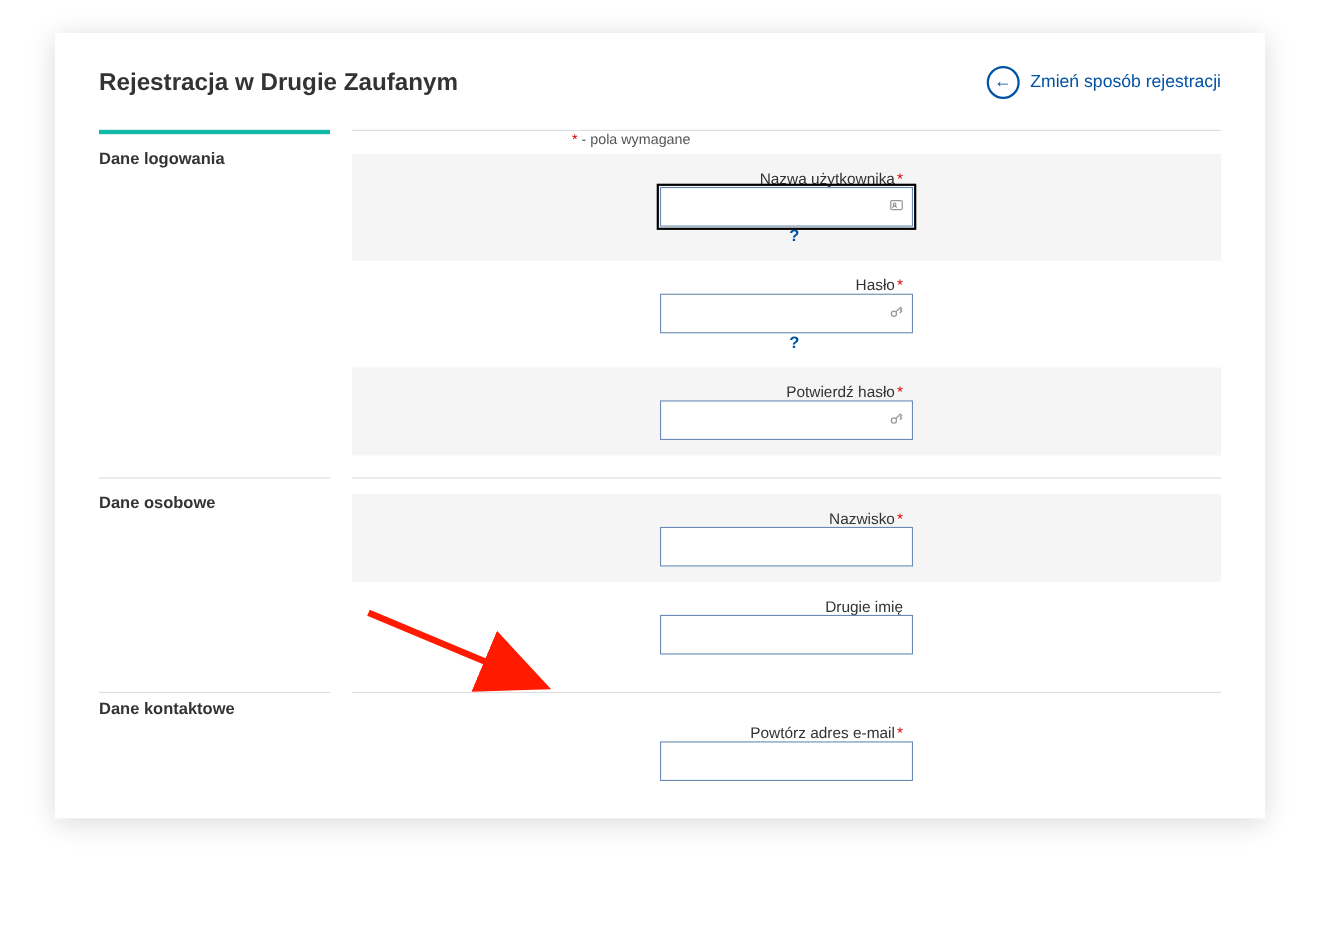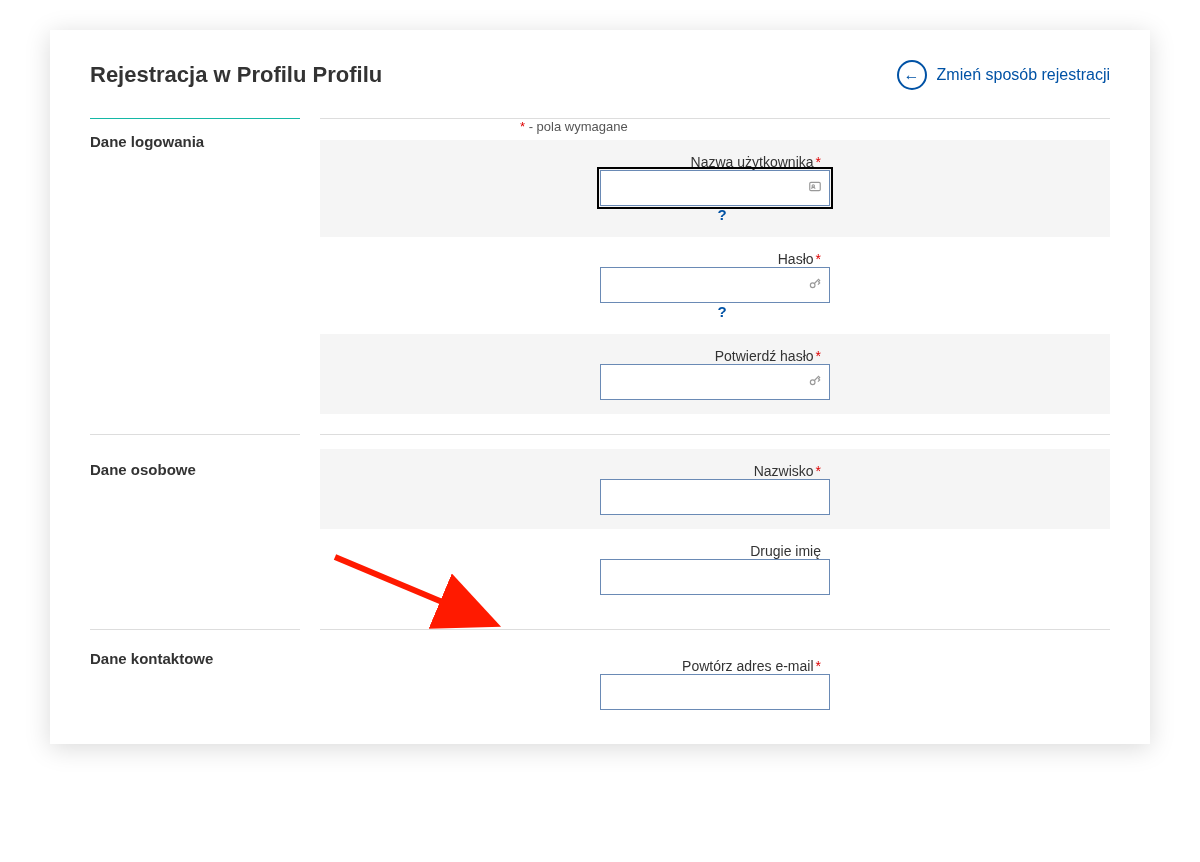--- a/index.html
+++ b/index.html
@@ -116,29 +116,29 @@
     height: 90px;
     pointer-events: none;
   }
 </style>
 </head>
 <body>
 
 <div class="card">
 
   <div class="header-row">
-    <h1 class="page-title">Rejestracja w Profilu Profilu</h1>
+    <h1 class="page-title">Rejestracja w Drugie Zaufanym</h1>
     <a class="change-link">
       <span class="back-circle">←</span>
       <span>Zmień sposób rejestracji</span>
     </a>
   </div>
 
   <div class="section-wrap" style="margin-bottom:20px;">
-    <div class="section-title-col" style="width:210px;flex-shrink:0;border-top:1px solid #14b8a6;padding-top:14px;">
+    <div class="section-title-col" style="width:210px;flex-shrink:0;border-top:4px solid #14b8a6;padding-top:14px;">
       <div style="font-size:15px;font-weight:700;">Dane logowania</div>
     </div>
     <div style="flex:1;border-top:1px solid #ddd;margin-left:20px;padding-top:0;">
       <div class="required-note">
         <span class="star">*</span><span> - pola wymagane</span>
       </div>
       <div class="form-row shade">
         <div class="field-label">
           <span>Nazwa użytkownika</span><span class="req">*</span>
         </div>
@@ -180,41 +180,41 @@
                 <circle cx="8" cy="15" r="4"></circle>
                 <path d="M11 12l7-7 2 2-2 2 2 2-3 3"></path>
               </svg>
           </span>
         </div>
       </div>
     </div>
   </div>
 
   <div class="section-wrap" style="margin-bottom:20px;">
-    <div class="section-title-col" style="width:210px;flex-shrink:0;border-top:1px solid #ddd;padding-top:26px;">
+    <div class="section-title-col" style="width:210px;flex-shrink:0;border-top:1px solid #ddd;padding-top:14px;">
       <div style="font-size:15px;font-weight:700;">Dane osobowe</div>
     </div>
     <div style="flex:1;border-top:1px solid #ddd;margin-left:20px;padding-top:14px;">
       <div class="form-row shade">
         <div class="field-label">
           <span>Nazwisko</span><span class="req">*</span>
         </div>
         <input type="text" class="field-input" style="">
       </div>
       <div class="form-row">
         <div class="field-label">
           <span>Drugie imię</span>
         </div>
         <input type="text" class="field-input" style="">
       </div>
     </div>
   </div>
 
   <div class="section-wrap">
-    <div class="section-title-col" style="width:210px;flex-shrink:0;border-top:1px solid #ddd;padding-top:20px;">
+    <div class="section-title-col" style="width:210px;flex-shrink:0;border-top:1px solid #ddd;padding-top:6px;">
       <div style="font-size:15px;font-weight:700;">Dane kontaktowe</div>
     </div>
     <div style="flex:1;border-top:1px solid #ddd;margin-left:20px;padding-top:14px;">
       <div class="form-row">
         <div class="field-label">
           <span>Powtórz adres e-mail</span><span class="req">*</span>
         </div>
         <input type="text" class="field-input" style="">
       </div>
     </div>

